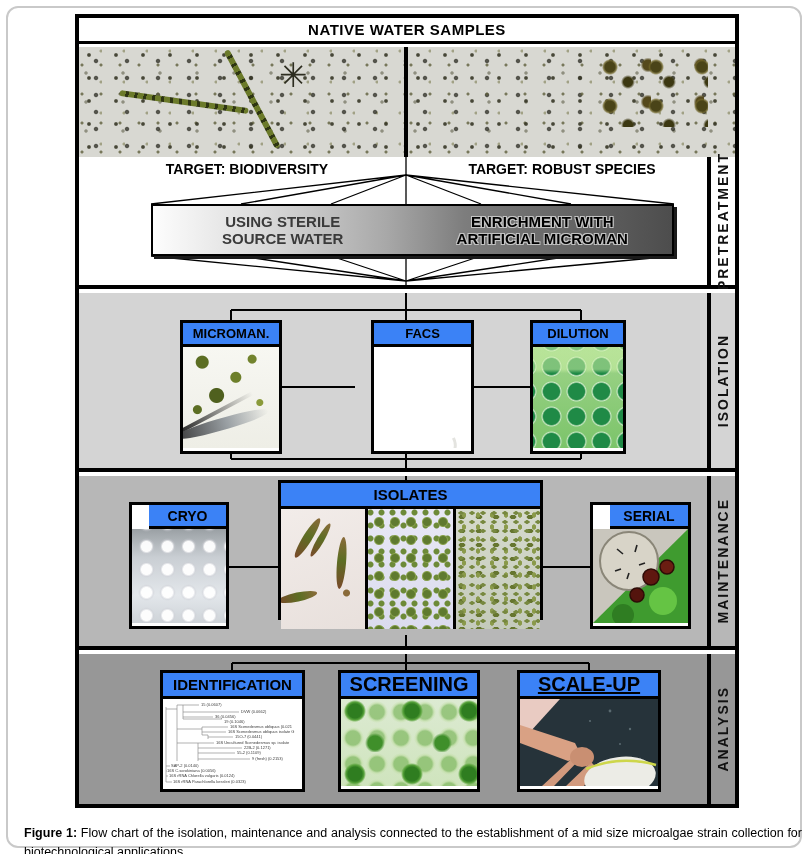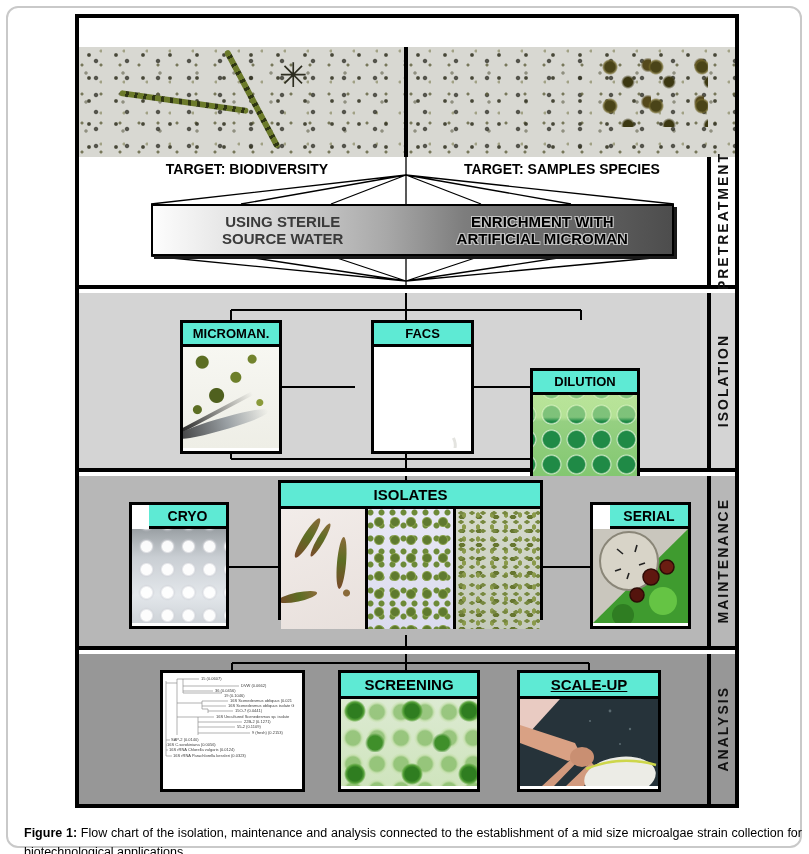--- a/index.html
+++ b/index.html
@@ -51,27 +51,27 @@
   #tgt-l{left:48px;} #tgt-r{left:363px;}
   #gbar{position:absolute;left:72px;top:47px;width:523px;height:52px;border:2px solid #000;
     background:linear-gradient(90deg,#fdfdfd 0%,#d9d9d9 22%,#a8a8a8 45%,#7d7d7d 60%,#4d4d4d 100%);
     box-shadow:3px 3px 0 #1b1b1b;display:flex;}
   .gcell{flex:1;display:flex;flex-direction:column;align-items:center;justify-content:center;
     font-weight:bold;font-size:15px;line-height:1.15;}
   #gcell-l{color:#3a3a3a;text-align:right;}
   #gcell-r{color:#000;text-shadow:-1px -1px 0 #c4c4c4,1px -1px 0 #c4c4c4,-1px 1px 0 #c4c4c4,1px 1px 0 #c4c4c4;}
   
   .pbox{position:absolute;border:3px solid #000;background:#fff;}
-  .band{background:#5eead4;border-bottom:3px solid #000;display:flex;align-items:center;
+  .band{background:#3b82f6;border-bottom:3px solid #000;display:flex;align-items:center;
     justify-content:center;font-weight:bold;}
   .img{position:relative;overflow:hidden;}
   
   #bx-micro{left:101px;top:27px;width:102px;height:134px;}
   #bx-facs{left:292px;top:27px;width:103px;height:134px;}
-  #bx-dilu{left:451px;top:27px;width:110px;height:134px;margin-top:48px;}
+  #bx-dilu{left:451px;top:27px;width:96px;height:134px;}
   #bx-micro .band,#bx-facs .band,#bx-dilu .band{height:24px;font-size:13px;}
   #bx-micro .img,#bx-facs .img,#bx-dilu .img{height:101px;}
   #img-micro{background:
     radial-gradient(circle at 20% 15%, #5c6e23 6px, transparent 7px),
     radial-gradient(circle at 55% 30%, #6d7f2a 5px, transparent 6px),
     radial-gradient(circle at 35% 48%, #4f601e 7px, transparent 8px),
     radial-gradient(circle at 72% 12%, #72832e 4px, transparent 5px),
     radial-gradient(circle at 15% 62%, #5c6e23 4px, transparent 5px),
     radial-gradient(circle at 80% 55%, #8a9a3a 3px, transparent 4px),
     linear-gradient(#f7f7f2,#eeeee6);}
@@ -126,21 +126,21 @@
     radial-gradient(ellipse 4px 2.5px at 5px 4px, #77883f 60%, transparent 75%),
     radial-gradient(ellipse 3px 4px at 8px 6px, #8a9a4a 60%, transparent 75%),
     radial-gradient(ellipse 5px 3px at 6px 8px, #66762f 60%, transparent 75%),
     linear-gradient(#d6dacd,#c4cabb);
     background-size:11px 9px,14px 12px,17px 14px,100% 100%;}
   
   #bx-ident{left:81px;top:16px;width:145px;height:122px;}
   #bx-screen{left:259px;top:16px;width:142px;height:122px;}
   #bx-scale{left:438px;top:16px;width:144px;height:122px;text-decoration:underline;}
   #bx-ident .band{height:26px;font-size:15px;}
-  #bx-screen .band,#bx-scale .band{height:26px;font-size:15px;}
+  #bx-screen .band,#bx-scale .band{height:26px;font-size:20px;}
   #bx-ident .img,#bx-screen .img,#bx-scale .img{height:87px;}
   #img-tree{background:#fff;}
   #img-tree svg{position:absolute;left:0;top:0;}
   .tl{position:absolute;font-size:4px;line-height:1;color:#3c3c3c;white-space:nowrap;}
   #img-screen{background:
     radial-gradient(circle at 14px 12px, #2f7d20 7px, #57a23a 9px, transparent 11px),
     radial-gradient(circle at 34px 44px, #3f8f2a 7px, transparent 10px),
     radial-gradient(circle, rgba(110,175,75,.6) 7px, rgba(190,220,160,.5) 9px, transparent 11px),
     linear-gradient(#dcead2,#cfe4bd);
     background-size:57px 63px,67px 53px,24px 26px,100% 100%;}
@@ -149,20 +149,21 @@
     line-height:1.5;text-align:justify;color:#000;}
   #caption b{font-weight:bold;}
   svg{display:block;}
 </style>
 </head>
 <body>
 
 <div id="card">
   <div id="figure">
 
+    <div id="hdr">NATIVE WATER SAMPLES</div>
 
     <div id="ph-l" class="photo">
       <div class="speckle"></div>
       <div id="star">✳</div>
       <div id="fil1" class="filament"></div>
       <div id="fil2" class="filament"></div>
     </div>
     <div id="ph-div"></div>
     <div id="ph-r" class="photo">
       <div class="speckle"></div>
@@ -171,21 +172,21 @@
 
     <div id="sec-pre" class="section">
       <svg class="conn" width="624" height="132" viewBox="0 0 624 132">
         <g stroke="#000" stroke-width="1.3" fill="none">
           <path d="M327,0 V18 M327,124 V132"></path>
           <path d="M327,18 L72,47 M327,18 L162,47 M327,18 L252,47 M327,18 L327,47 M327,18 L402,47 M327,18 L492,47 M327,18 L595,47"></path>
           <path d="M72,99 L327,124 M162,99 L327,124 M252,99 L327,124 M327,99 L327,124 M402,99 L327,124 M492,99 L327,124 M595,99 L327,124"></path>
         </g>
       </svg>
       <div id="tgt-l" class="target">TARGET: BIODIVERSITY</div>
-      <div id="tgt-r" class="target">TARGET: SAMPLES SPECIES</div>
+      <div id="tgt-r" class="target">TARGET: ROBUST SPECIES</div>
       <div id="gbar">
         <div id="gcell-l" class="gcell">
           <span>USING STERILE</span>
           <span>SOURCE WATER</span>
         </div>
         <div id="gcell-r" class="gcell">
           <span>ENRICHMENT WITH</span>
           <span>ARTIFICIAL MICROMAN</span>
         </div>
       </div>
@@ -270,20 +271,21 @@
       </div>
     </div>
 
     <div id="sec-ana" class="section">
       <svg class="conn" width="624" height="150" viewBox="0 0 624 150">
         <g stroke="#000" stroke-width="2" fill="none">
           <path d="M327,0 V9 M153,9 H510 M153,9 V16 M327,9 V16 M510,9 V16"></path>
         </g>
       </svg>
       <div id="bx-ident" class="pbox">
+        <div class="band">IDENTIFICATION</div>
         <div id="img-tree" class="img">
           <svg width="139" height="87" viewBox="0 0 139 87">
             <g stroke="#8f8f8f" stroke-width="0.7" fill="none">
               <path d="M3,10 H14 M14,6 V62 M14,6 H20 M20,6 V20 M20,6 H36 M20,13 H76 M20,18 H50 M20,20 H59"></path>
               <path d="M14,30 H39 M39,28 V36 M39,28 H65 M39,33 H63 M39,36 H45 M45,36 V40 M45,38 H70"></path>
               <path d="M14,44 H35 M35,44 H51 M35,44 V62 M35,49 H54 M54,49 H79 M35,54 H47 M47,54 H72 M35,60 H61 M61,60 H87"></path>
               <path d="M3,8 V83 M3,67 H7 M3,72 H4 M3,77 H5 M3,83 H9"></path>
             </g>
           </svg>
           <span class="tl" style="left:38px;top:4px">15 (0.0607)</span>

